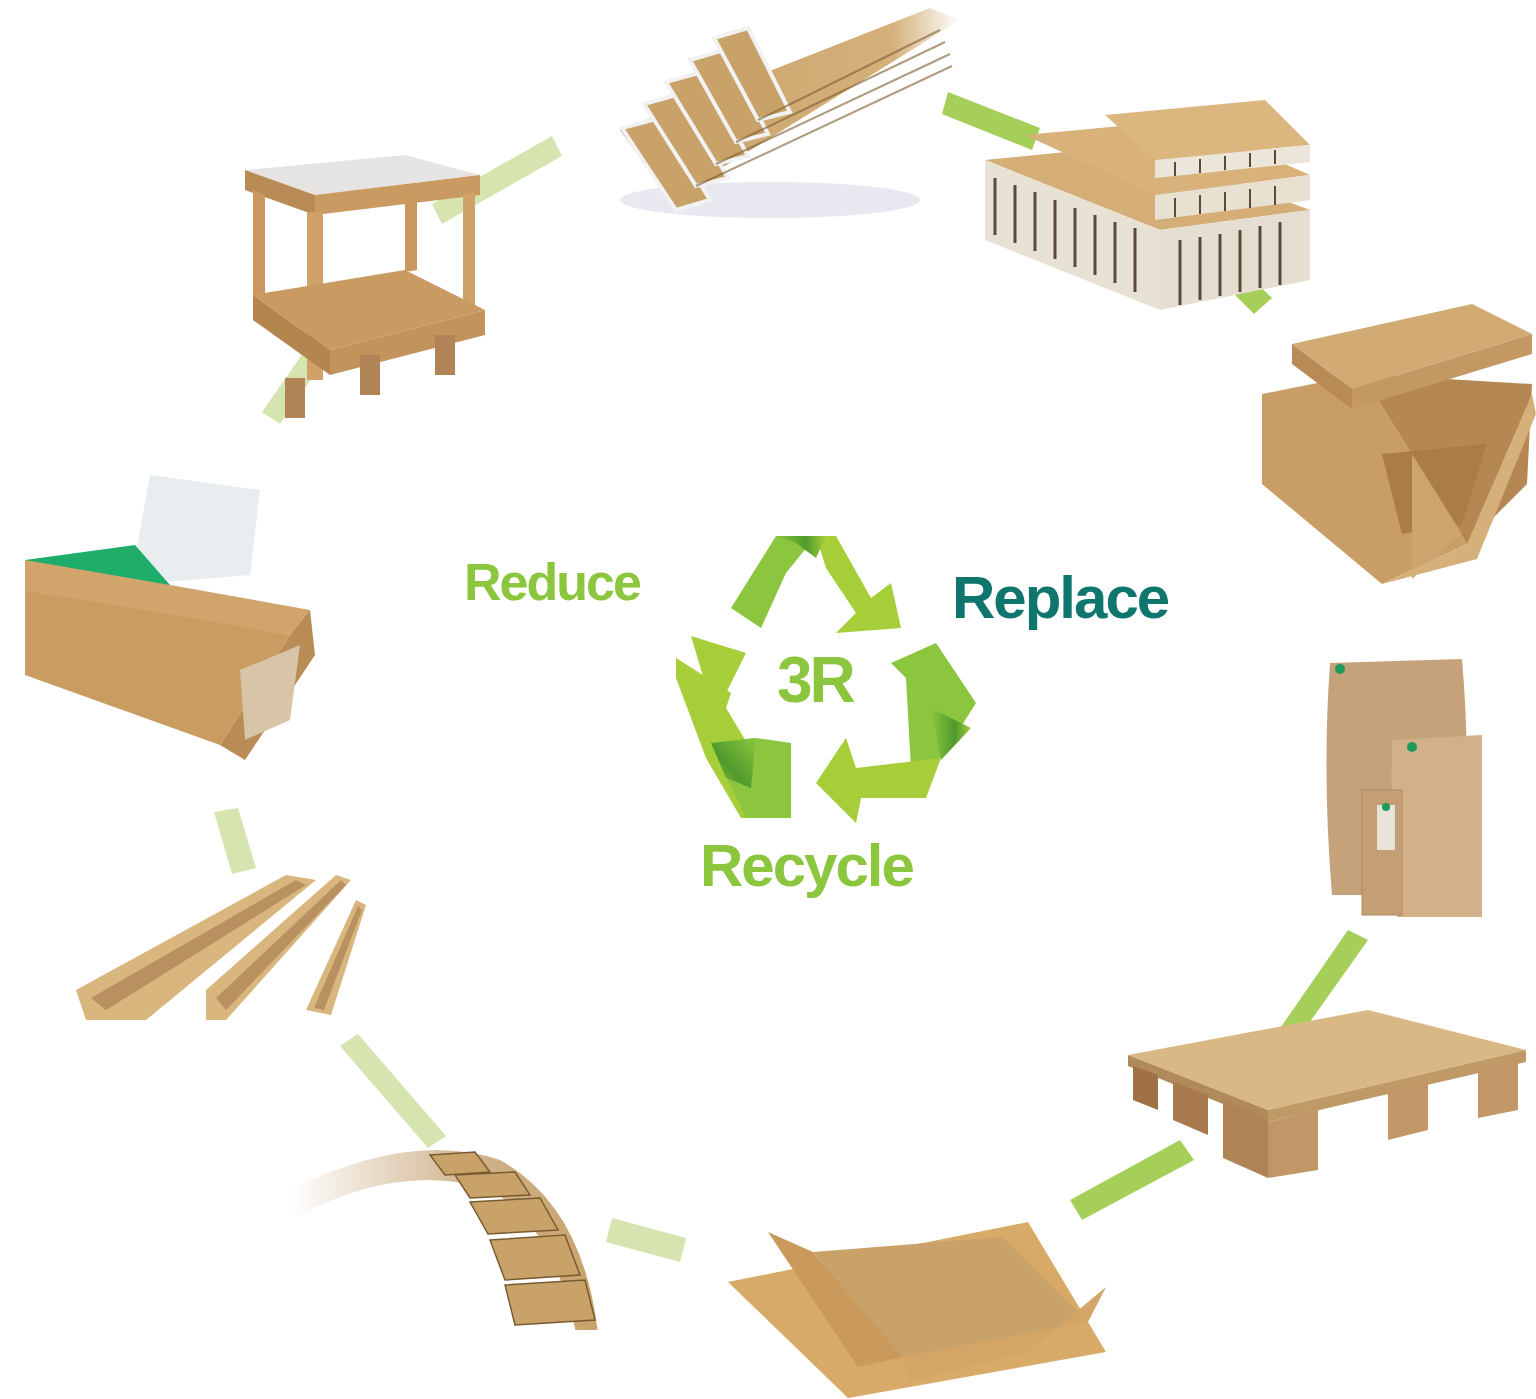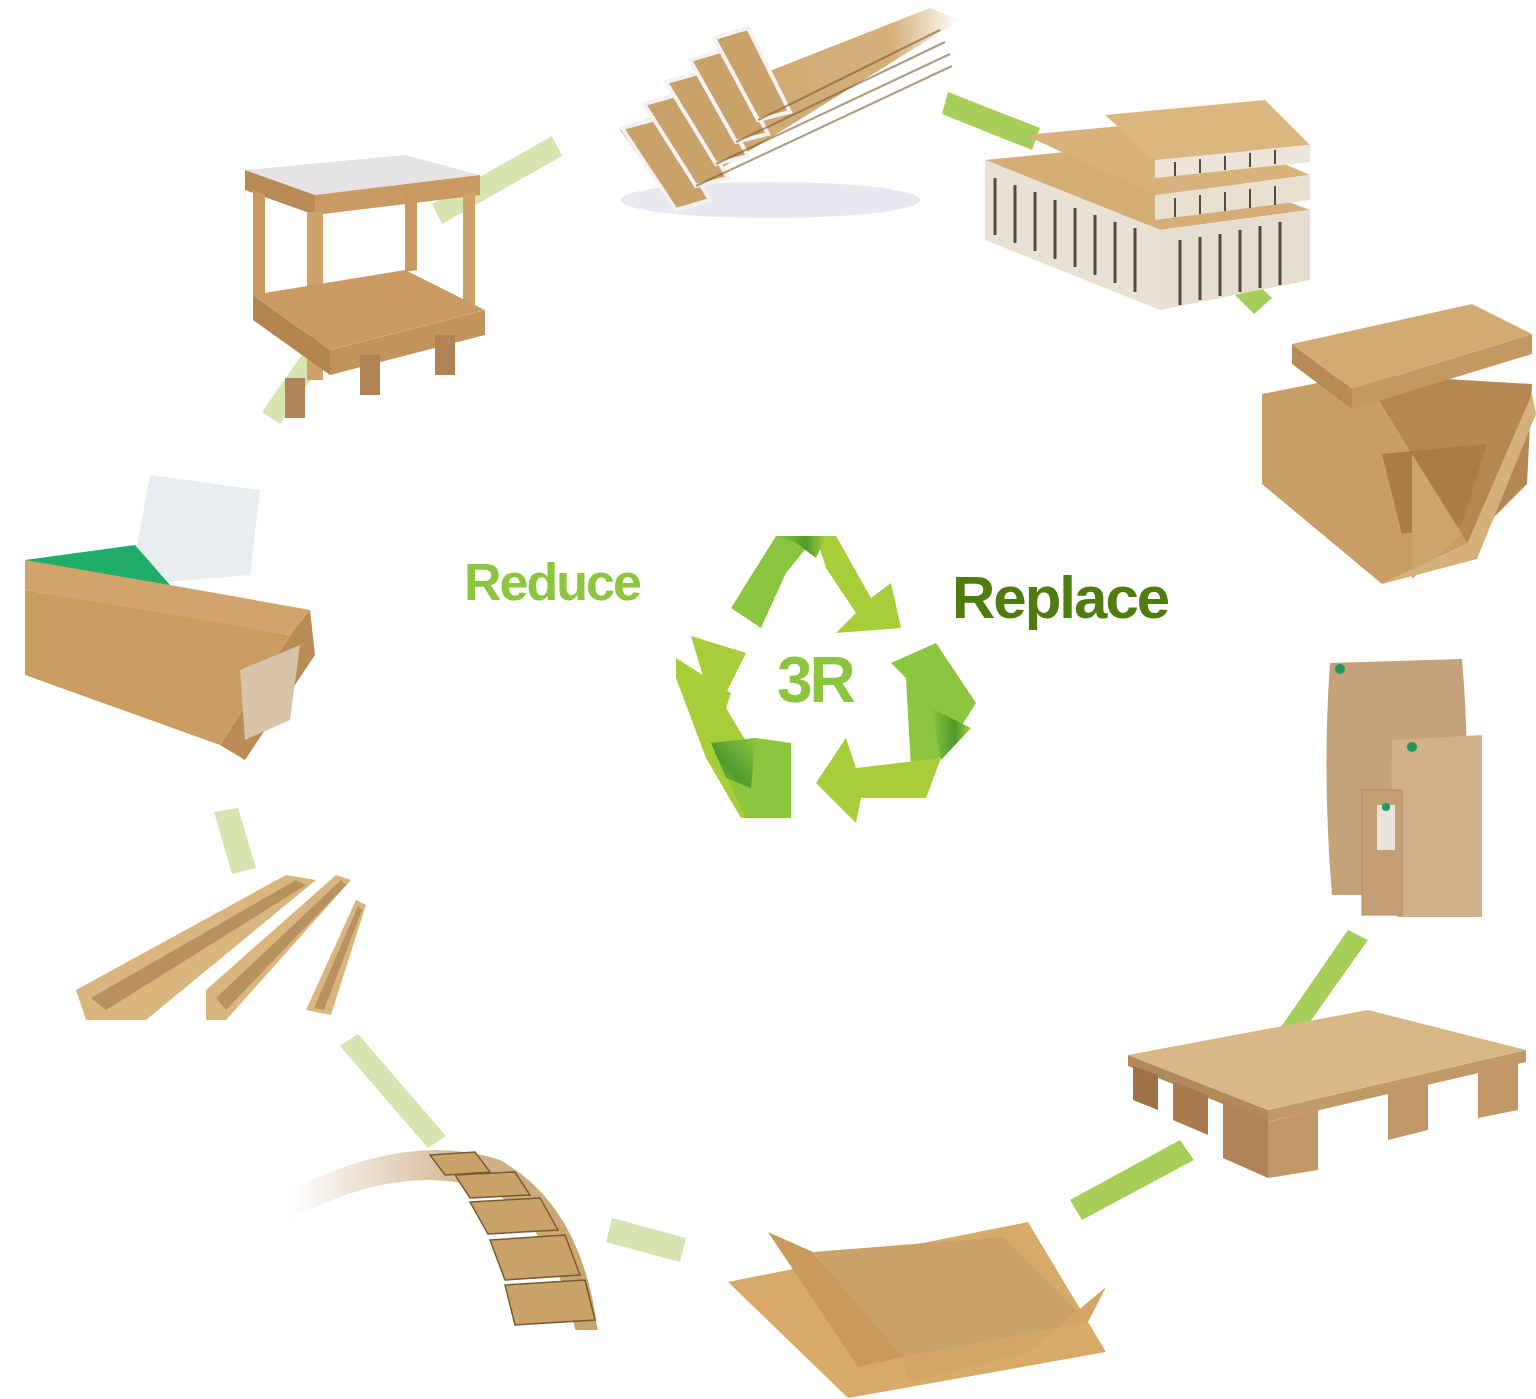--- a/index.html
+++ b/index.html
@@ -222,15 +222,16 @@
     <polygon points="35,215 80,210 75,260 50,250" fill="url(#fold2)"></polygon>
 
     <polygon points="215,135 260,115 300,175 265,230 235,240 230,150" fill="#8cc63f"></polygon>
     <polygon points="265,230 180,240 170,210 140,255 180,295 185,270 250,270" fill="#a6ce39"></polygon>
     <polygon points="255,180 295,200 265,232" fill="url(#fold1)"></polygon>
   </svg>
 
   <div class="center-3r" style="left:777px;top:648px;font-size:64px;color:#8cc63f">3R</div>
 
   <div class="label" style="left:464px;top:556px;font-size:52px;color:#8cc63f">Reduce</div>
-  <div class="label" style="left:952px;top:568px;font-size:60px;color:#4d7c0f">Replace</div>
+  <div class="label" style="left:952px;top:568px;font-size:60px;color:#0f766e">Replace</div>
+  <div class="label" style="left:700px;top:836px;font-size:60px;color:#8cc63f">Recycle</div>
 
 </div>
 
 </body></html>

